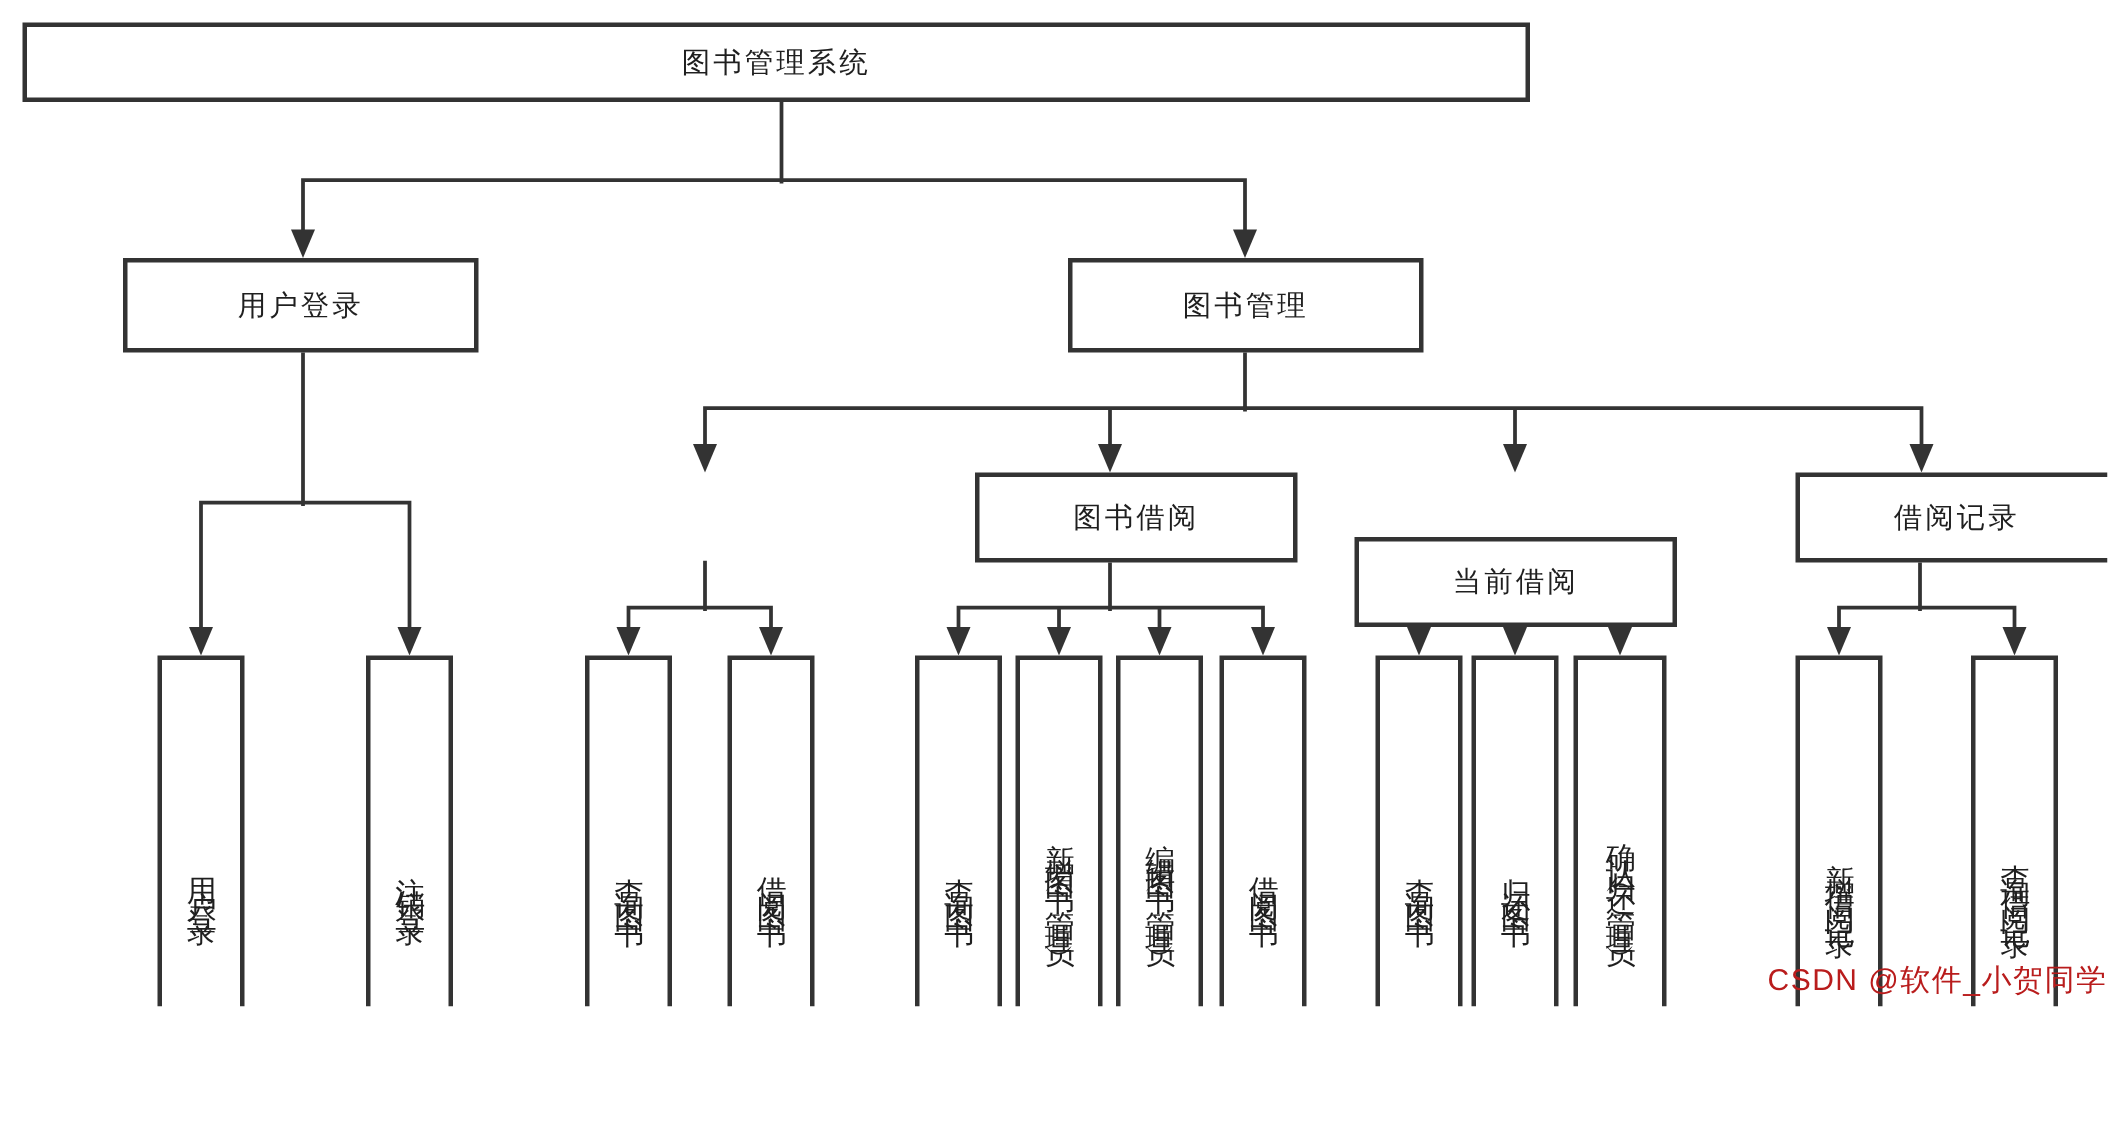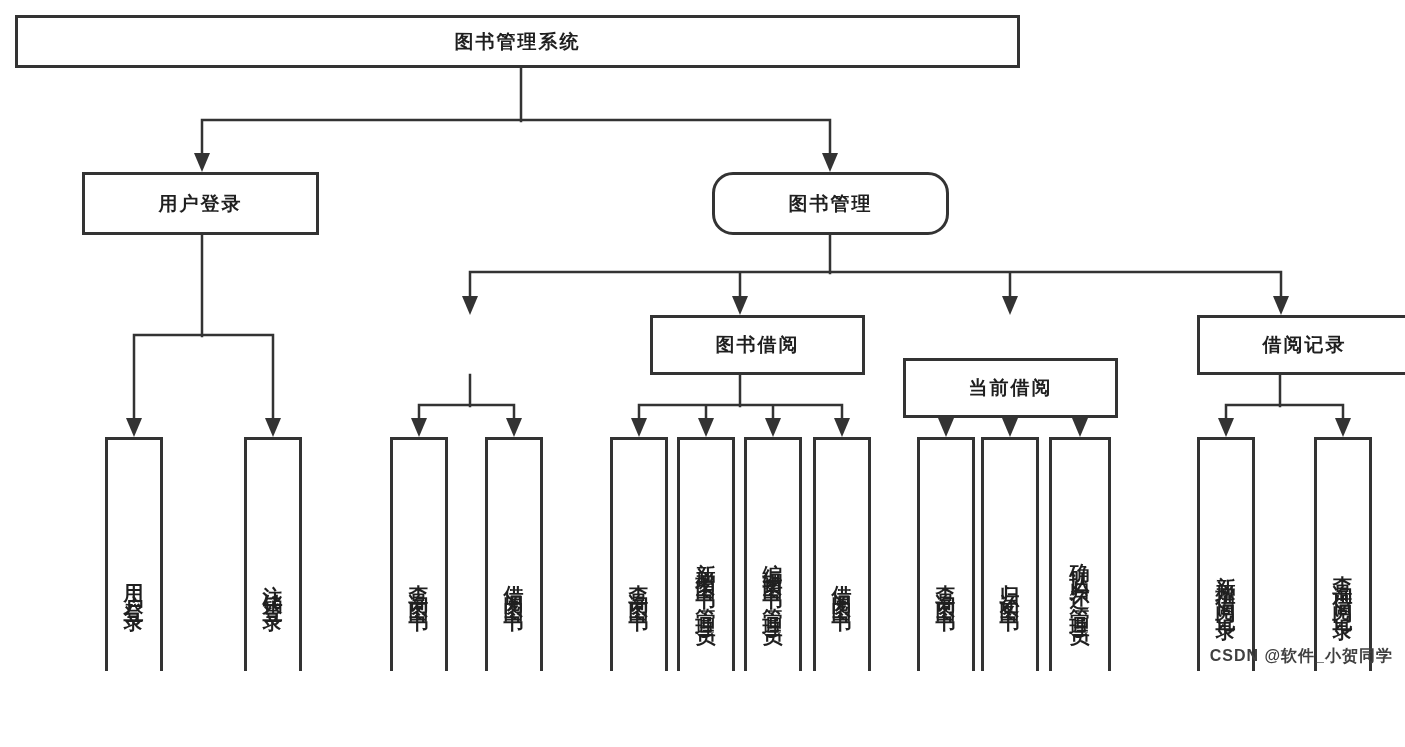--- a/index.html
+++ b/index.html
@@ -7,21 +7,20 @@
     padding: 0;
     background: #ffffff;
     font-family: "Liberation Sans", sans-serif;
   }
   .canvas {
     position: relative;
     width: 1405px;
     height: 671px;
     background: #ffffff;
     overflow: hidden;
-    font-weight: bold;
   }
   .connectors {
     position: absolute;
     left: 0;
     top: 0;
     z-index: 0;
   }
   .box {
     position: absolute;
     box-sizing: border-box;
@@ -47,24 +46,24 @@
     justify-content: center;
     writing-mode: vertical-rl;
     text-orientation: mixed;
     font-size: 20px;
     letter-spacing: 9px;
     line-height: 1;
     z-index: 1;
   }
   .watermark {
     position: absolute;
-    right: 12px;
+    right: 0;
     bottom: 4px;
-    font-size: 16px;
-    color: #404040;
+    font-size: 20px;
+    color: #b91c1c;
     letter-spacing: 1px;
     z-index: 2;
   }
 </style>
 </head>
 <body>
 
 <div class="canvas">
 
   <svg class="connectors" width="1405" height="747" viewBox="0 0 1405 747">
@@ -103,21 +102,21 @@
       <polygon points="1002,418 1018,418 1010,437"></polygon>
       <polygon points="1072,418 1088,418 1080,437"></polygon>
       <polygon points="1218,418 1234,418 1226,437"></polygon>
       <polygon points="1335,418 1351,418 1343,437"></polygon>
     </g>
   </svg>
 
   <div class="box" style="left:15px; top:15px; width:1005px; height:53px;">图书管理系统</div>
 
   <div class="box" style="left:82px; top:172px; width:237px; height:63px;">用户登录</div>
-  <div class="box" style="left:712px; top:172px; width:237px; height:63px;border-radius:21px;">图书管理</div>
+  <div class="box" style="left:712px; top:172px; width:237px; height:63px;">图书管理</div>
 
   <div class="box" style="left:633px; top:315px; width:215px; height:60px;margin-left:17px;">图书借阅</div>
   <div class="box" style="left:903px; top:322px; width:215px; height:60px;margin-top:36px;">当前借阅</div>
   <div class="box" style="left:1173px; top:315px; width:215px; height:60px;margin-left:24px;">借阅记录</div>
 
   <div class="vbox" style="left:105px; top:437px; width:58px; height:300px;">用户登录</div>
   <div class="vbox" style="left:244px; top:437px; width:58px; height:300px;">注销登录</div>
 
   <div class="vbox" style="left:390px; top:437px; width:58px; height:300px;">查询图书</div>
   <div class="vbox" style="left:485px; top:437px; width:58px; height:300px;">借阅图书</div>

